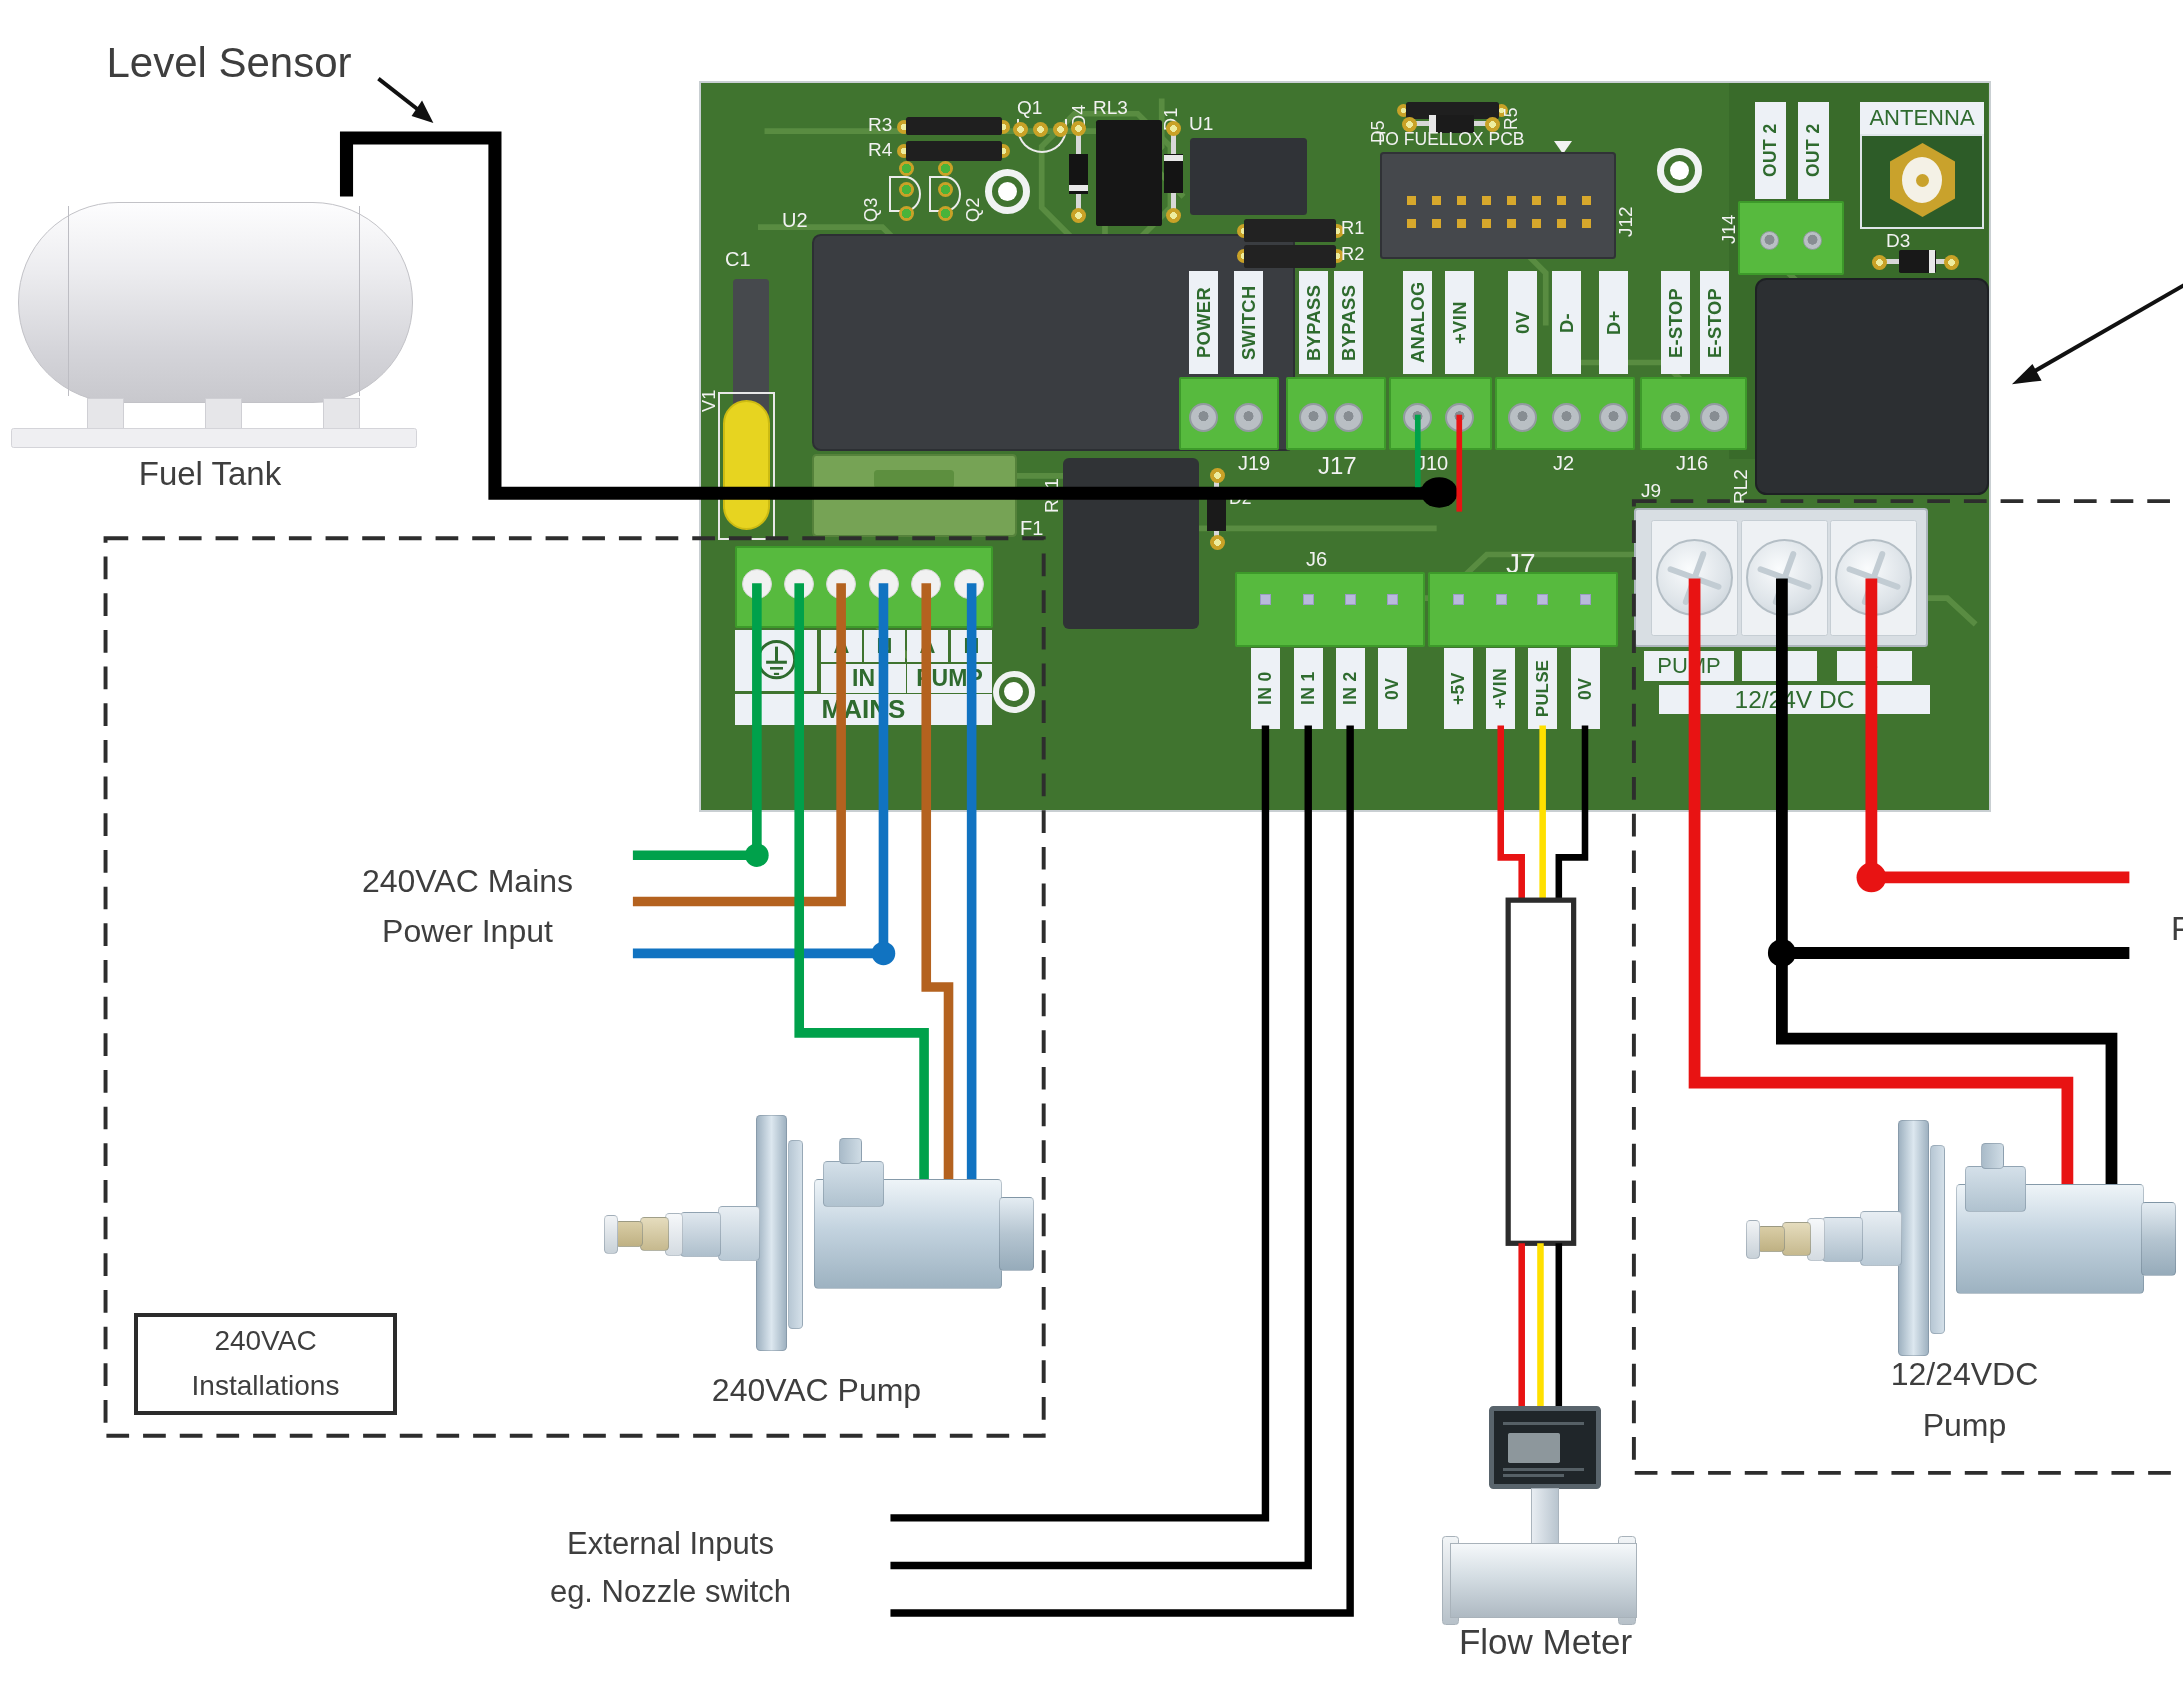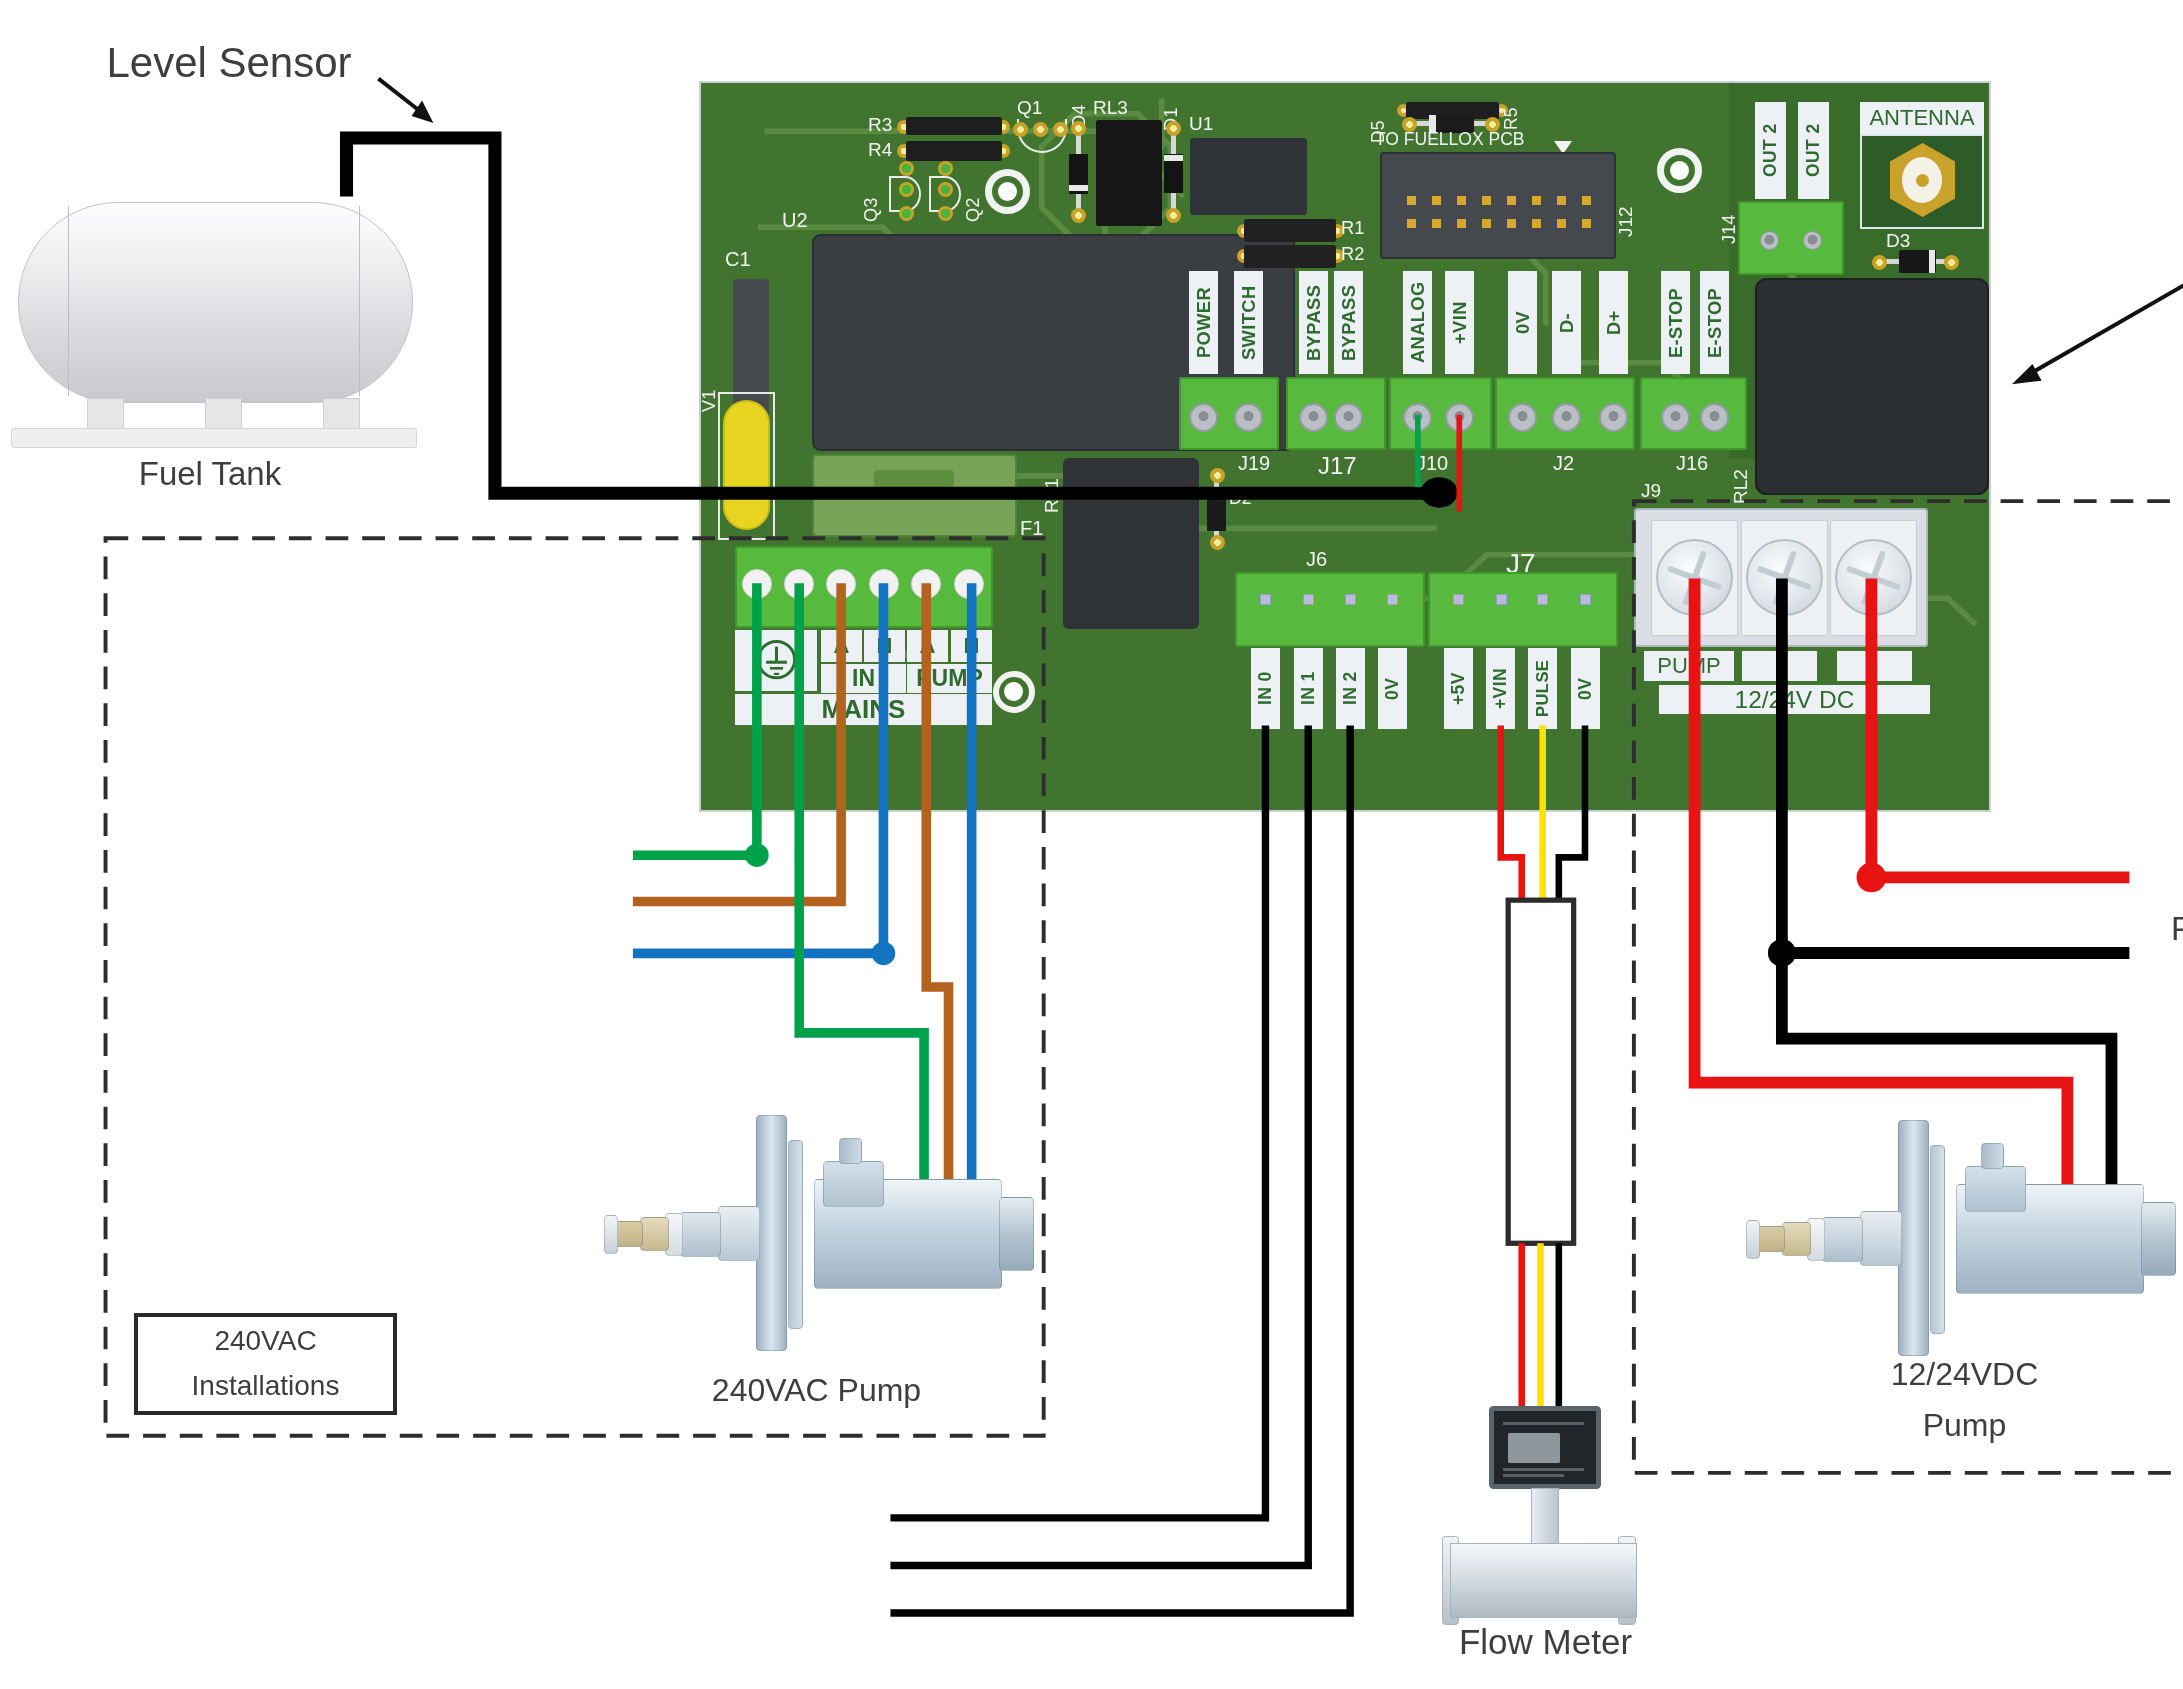--- a/index.html
+++ b/index.html
@@ -375,20 +375,28 @@
     <div class="a" style="left:66px;top:66px;width:81px;height:2.6px;background:#566066;"></div>
     <div class="a" style="left:66px;top:72px;width:61px;height:2.6px;background:#566066;"></div>
     <div class="a" style="left:94px;top:86px;width:26px;height:58px;background:linear-gradient(90deg,#e8edf2,#b9c5cf);border:0.4px solid #aab4bd;"></div>
     <div class="a" style="left:4.8px;top:134px;width:15.7px;height:87px;background:linear-gradient(180deg,#f2f5f7,#b7c1c9);border:0.4px solid #a8b2ba;border-radius:3.5px;"></div>
     <div class="a" style="left:181px;top:134px;width:15.7px;height:87px;background:linear-gradient(180deg,#f2f5f7,#b7c1c9);border:0.4px solid #a8b2ba;border-radius:3.5px;"></div>
     <div class="a" style="left:12.7px;top:141px;width:185px;height:73px;background:linear-gradient(180deg,#f5f8fa,#d4dde3 45%,#aeb9c2);border:0.4px solid #a8b2ba;"></div>
   </div>
 
   <div class="gtxt" style="left:63px;top:31px;width:332px;font-size:42px;">Level Sensor</div>
   <div class="gtxt" style="left:44px;top:449px;width:332px;font-size:33px;">Fuel Tank</div>
+  <div class="gtxt" style="left:271px;top:857px;width:393px;font-size:32px;line-height:1.55;">
+    <div>240VAC Mains</div>
+    <div>Power Input</div>
+  </div>
+  <div class="gtxt" style="left:463px;top:1520px;width:415px;font-size:31px;line-height:1.55;">
+    <div>External Inputs</div>
+    <div>eg. Nozzle switch</div>
+  </div>
   <div class="gtxt" style="left:1371px;top:1616px;width:349px;font-size:35px;">Flow Meter</div>
   <div class="gtxt" style="left:642px;top:1366px;width:349px;font-size:32px;">240VAC Pump</div>
   <div class="gtxt" style="left:2078px;top:852px;width:362px;font-size:33px;line-height:1.55;">
     <div>12/24VDC</div>
     <div>Power Input</div>
   </div>
   <div class="gtxt" style="left:1790px;top:1349px;width:349px;font-size:32px;line-height:1.6;">
     <div>12/24VDC</div>
     <div>Pump</div>
   </div>

